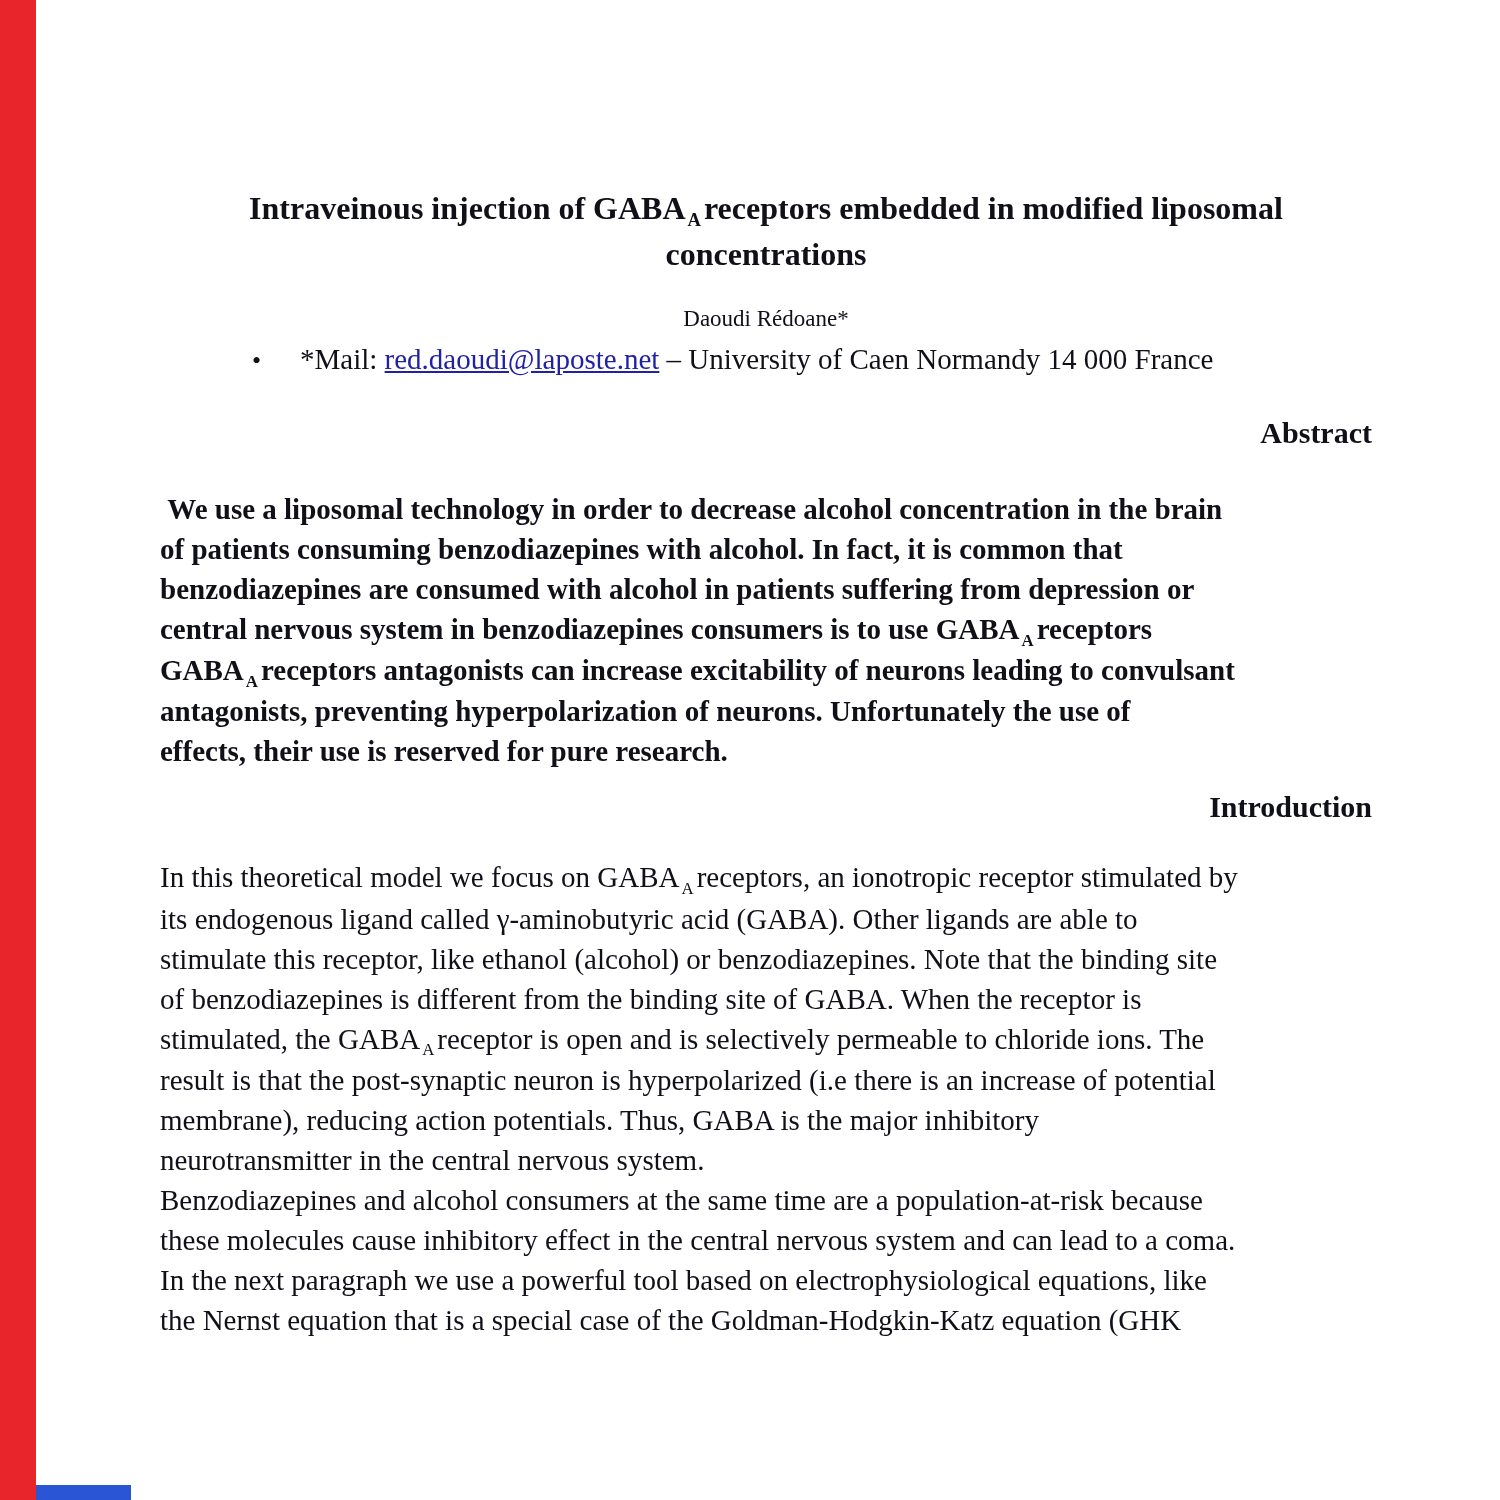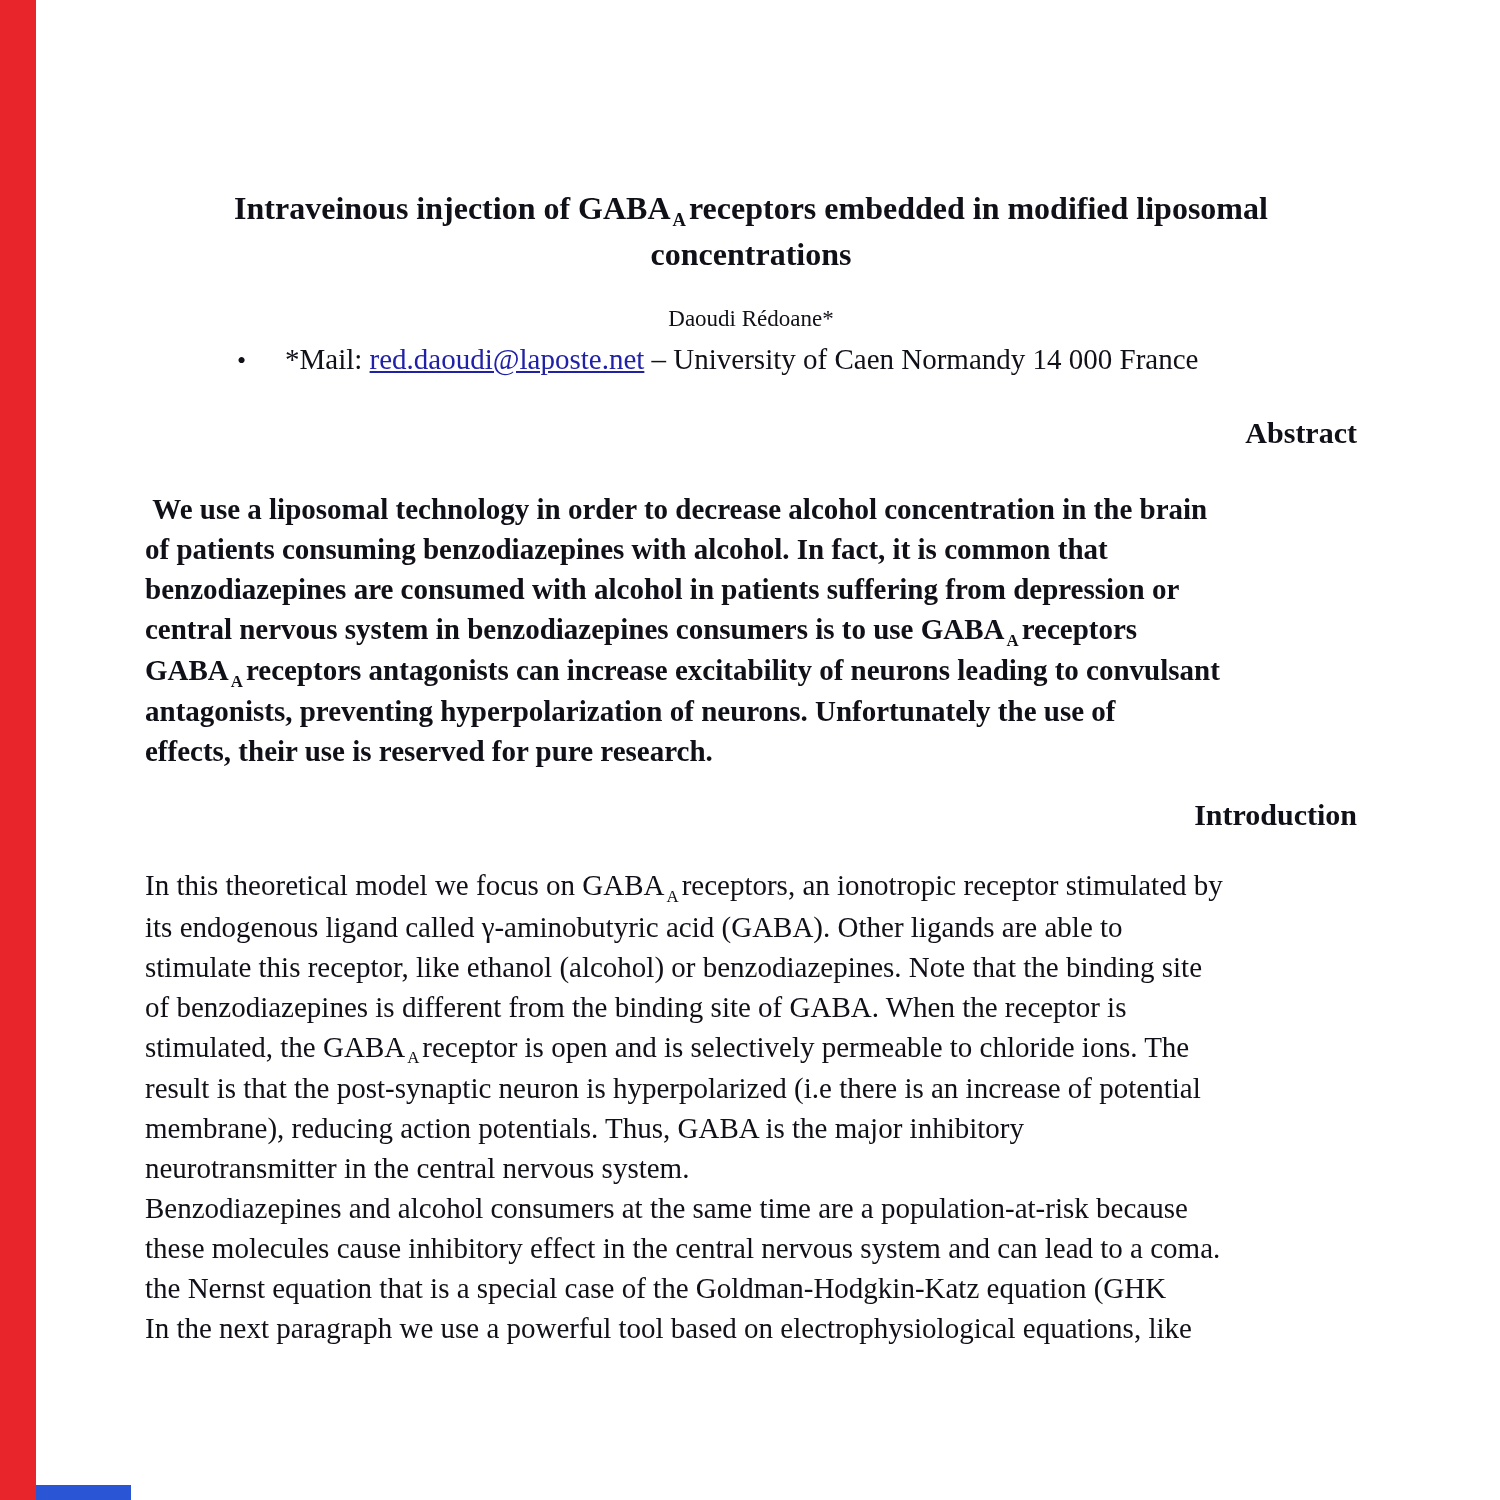--- a/index.html
+++ b/index.html
@@ -15,21 +15,21 @@
     position: absolute; left: 0; top: 0;
     width: 36px; height: 1500px;
     background: var(--left-bar-color, #e8252a);
   }
   .bottom-bar {
     position: absolute; left: 36px; top: 1485px;
     width: 95px; height: 15px;
     background: var(--bottom-bar-color, #2a56d6);
   }
   .content {
-    position: absolute; left: 145px; top: 185px;
+    position: absolute; left: 160px; top: 185px;
     width: 1212px;
   }
   .line { white-space: nowrap; }
   sub { font-size: 0.58em; vertical-align: -0.4em; margin: 0 3px 0 2px; }
   .title {
     font-weight: bold; font-size: 32px; line-height: 46px;
     text-align: center;
   }
   .title sub { line-height: 0; }
   .para sub { line-height: 1.1; }
@@ -39,21 +39,21 @@
   }
   .mail-row { font-size: 29px; line-height: 40px; padding-left: 92px; }
   .bullet { display: inline-block; width: 48px; font-size: 26px; }
   .mail-content { display: inline-block; vertical-align: top; }
   a.email-link { color: var(--link-color, #2121a8); text-decoration: underline; cursor: pointer; }
   .heading {
     font-weight: bold; font-size: 30px; line-height: 40px;
     text-align: right;
   }
   .h-abstract { margin-top: 32px; }
-  .h-intro { margin-top: 24px; }
+  .h-intro { margin-top: 16px; }
   .para { font-size: 29px; line-height: 40px; }
   .abstract-para { margin-top: 36px; font-weight: bold; }
   .intro-para { margin-top: 30px; }
 </style>
 </head>
 <body style="background: rgb(255, 255, 255);">
 
 <div class="left-bar"></div>
 <div class="bottom-bar"></div>
 
@@ -88,17 +88,17 @@
       <div class="line"><span>In this theoretical model we focus on GABA</span><sub>A</sub><span>receptors, an ionotropic receptor stimulated by</span></div>
       <div class="line"><span>its endogenous ligand called γ-aminobutyric acid (GABA). Other ligands are able to</span></div>
       <div class="line"><span>stimulate this receptor, like ethanol (alcohol) or benzodiazepines. Note that the binding site</span></div>
       <div class="line"><span>of benzodiazepines is different from the binding site of GABA. When the receptor is</span></div>
       <div class="line"><span>stimulated, the GABA</span><sub>A</sub><span>receptor is open and is selectively permeable to chloride ions. The</span></div>
       <div class="line"><span>result is that the post-synaptic neuron is hyperpolarized (i.e there is an increase of potential</span></div>
       <div class="line"><span>membrane), reducing action potentials. Thus, GABA is the major inhibitory</span></div>
       <div class="line"><span>neurotransmitter in the central nervous system.</span></div>
       <div class="line"><span>Benzodiazepines and alcohol consumers at the same time are a population-at-risk because</span></div>
       <div class="line"><span>these molecules cause inhibitory effect in the central nervous system and can lead to a coma.</span></div>
+      <div class="line"><span>In the next paragraph we use a powerful tool based on electrophysiological equations, like</span></div>
       <div class="line"><span>the Nernst equation that is a special case of the Goldman-Hodgkin-Katz equation (GHK</span></div>
-      <div class="line"><span>In the next paragraph we use a powerful tool based on electrophysiological equations, like</span></div>
     </div>
 
 </div>
 
 </body></html>

